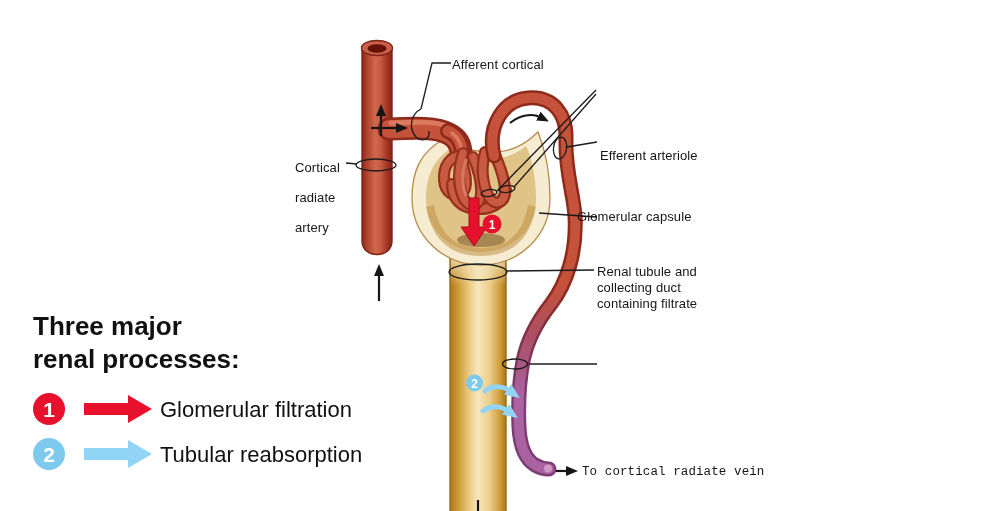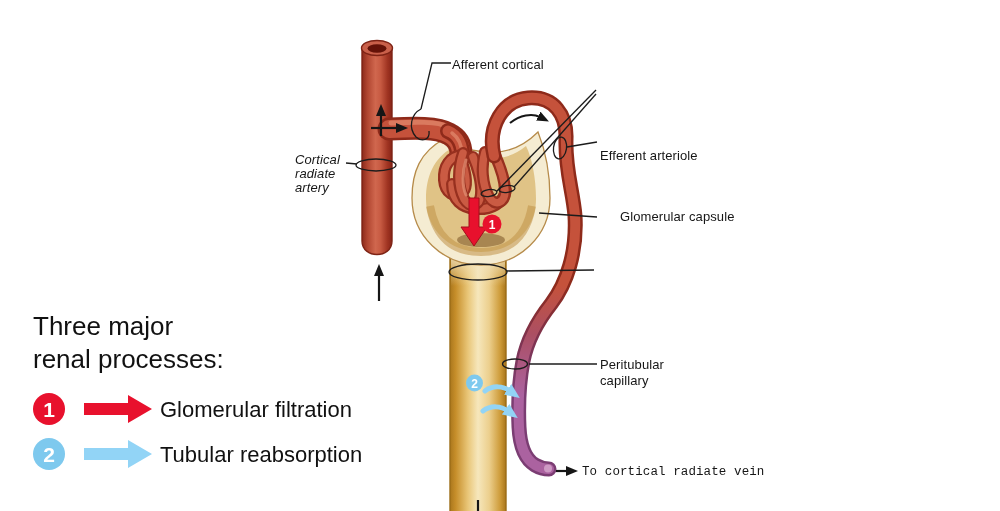--- a/index.html
+++ b/index.html
@@ -5,25 +5,25 @@
   html,body{margin:0;padding:0;background:#fff;}
   .stage{
     position:relative;width:1000px;height:511px;background:#ffffff;
     overflow:hidden;font-family:"Liberation Sans", sans-serif;color:#161616;
   }
   .stage svg{position:absolute;left:0;top:0;}
   .lbl{
     position:absolute;font-size:13px;line-height:16px;color:#161616;
     white-space:pre-line;letter-spacing:0.1px;
   }
-  .lbl.lh22{line-height:14px;font-style:italic;}
+  .lbl.lh22{line-height:30px;}
   .lbl.small{font-size:12.5px;font-family:Liberation Mono, monospace;}
   .legend-heading{
     position:absolute;left:33px;top:310px;font-size:26px;line-height:33px;
-    font-weight:normal;white-space:pre-line;color:#111;
+    font-weight:bold;white-space:pre-line;color:#111;
   }
   .legend-label{position:absolute;font-size:22px;line-height:25px;color:#111;}
   .badge-num-lg{font:bold 21px "Liberation Sans", sans-serif;fill:#fff;}
   .badge-num-sm{font:bold 12px "Liberation Sans", sans-serif;fill:#fff;}
 </style>
 </head>
 <body>
 
 <div class="stage">
 
@@ -175,23 +175,24 @@
       <text class="badge-num-lg" x="49" y="461.5" text-anchor="middle">2</text>
       <polygon points="84,448 128,448 128,440 152,454 128,468 128,460 84,460" fill="#92d4f6"></polygon>
     </g>
   </svg>
 
   <div class="lbl" style="left:452px;top:57px">Afferent cortical</div>
   <div class="lbl" style="left:600px;top:148px">Efferent arteriole</div>
   <div class="lbl lh22" style="left:295px;top:153px">Cortical
 radiate
 artery</div>
-  <div class="lbl" style="left:620px;top:209px">Glomerular capsule</div>
-  <div class="lbl" style="left:600px;top:357px">Peritubular
-capillary</div>
+  <div class="lbl" style="left:577px;top:209px">Glomerular capsule</div>
+  <div class="lbl" style="left:597px;top:264px">Renal tubule and
+collecting duct
+containing filtrate</div>
   <div class="lbl small" style="left:582px;top:464px">To cortical radiate vein</div>
 
   <div class="legend-heading">Three major
 renal processes:</div>
   <div class="legend-label" style="left:160px;top:397px">Glomerular filtration</div>
   <div class="legend-label" style="left:160px;top:442px">Tubular reabsorption</div>
 
 </div>
 
 </body></html>

